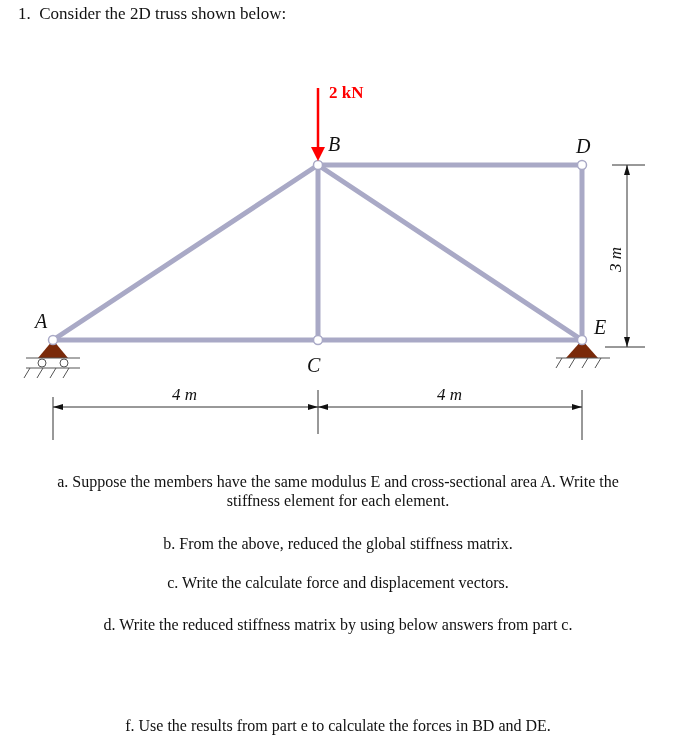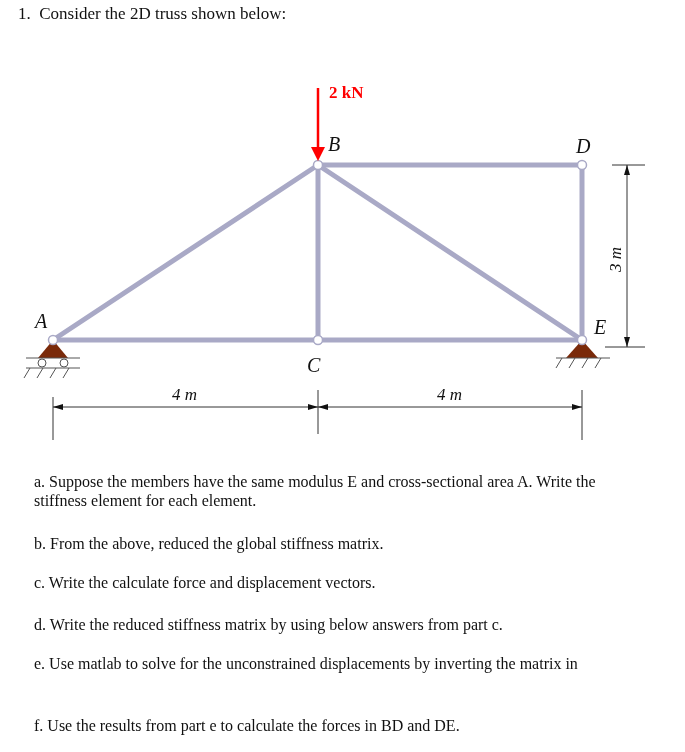--- a/index.html
+++ b/index.html
@@ -1,20 +1,20 @@
 <!DOCTYPE html>
 <html><head>
 <meta charset="utf-8">
 <style>
   html, body { margin: 0; padding: 0; background: #ffffff; }
   body { width: 685px; height: 752px; position: relative; overflow: hidden;
          font-family: "Liberation Serif", serif; color: #111; }
   .q-title { position: absolute; left: 18px; top: 4px; font-size: 17px; }
   .figure { position: absolute; left: 0; top: 0; width: 685px; height: 450px; }
-  .para { position: absolute; left: 34px; font-size: 16px; line-height: 19px; width: 640px; }
+  .para { position: absolute; left: 18px; font-size: 16px; line-height: 19px; width: 640px; text-align: center; }
   sup { font-size: 10px; line-height: 0; }
 </style>
 </head>
 <body>
 
 <div class="q-title">
   <span>1.</span>&nbsp;
   <span>Consider the 2D truss shown below:</span>
 </div>
 
@@ -109,16 +109,15 @@
   <div>stiffness element for each element.</div>
 </div>
 
 <div class="para" style="top:534px;">b. From the above, reduced the global stiffness matrix.</div>
 
 <div class="para" style="top:573px;">c. Write the calculate force and displacement vectors.</div>
 
 <div class="para" style="top:615px;">d. Write the reduced stiffness matrix by using below answers from part c.</div>
 
 <div class="para" style="top:654px;">
-  <div>e.  Use matlab to solve for the unconstrained displacements by inverting the matrix in</div>
 </div>
 
 <div class="para" style="top:716px;">f.  Use the results from part e to calculate the forces in BD and DE.</div>
 
 </body></html>

